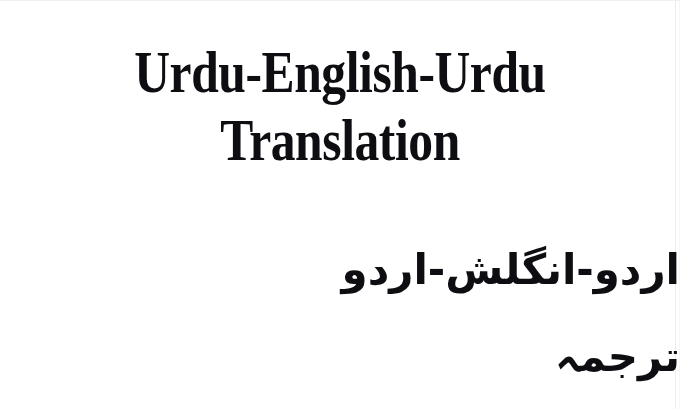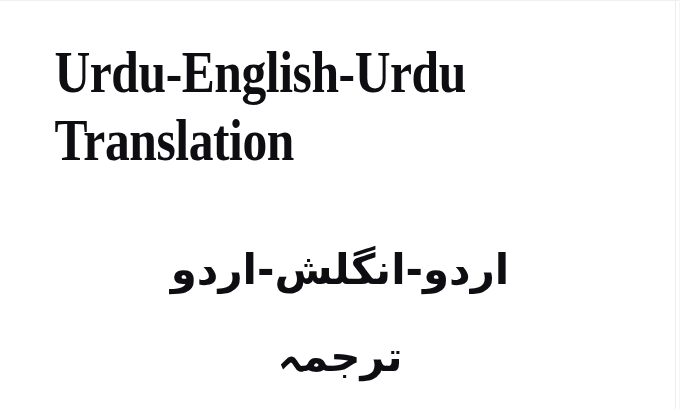--- a/index.html
+++ b/index.html
@@ -51,21 +51,21 @@
     height: 409px;
     background: #f6f6f6;
   }
 
   
   .title-block {
     position: absolute;
     left: 0;
     top: 38px;
     width: 680px;
-    text-align: left;
+    text-align: center;
   }
 
   .title-line {
     display: block;
     color: #0d0d12;
     font-family: "Liberation Serif", "DejaVu Serif", serif;
     font-weight: bold;
     font-size: 59px;
     line-height: 68px;
     letter-spacing: -0.5px;
@@ -73,21 +73,20 @@
     transform: scaleX(0.84);
     transform-origin: center center;
     white-space: nowrap;
   }
 
   .urdu-block {
     position: absolute;
     left: 0;
     top: 238px;
     width: 680px;
-    text-align: center;
     direction: rtl;
   }
 
   .urdu-line {
     display: block;
     color: #0d0d12;
     font-family: "DejaVu Sans", "Liberation Sans", sans-serif;
     font-weight: bold;
     font-size: 42px;
     line-height: 64px;

